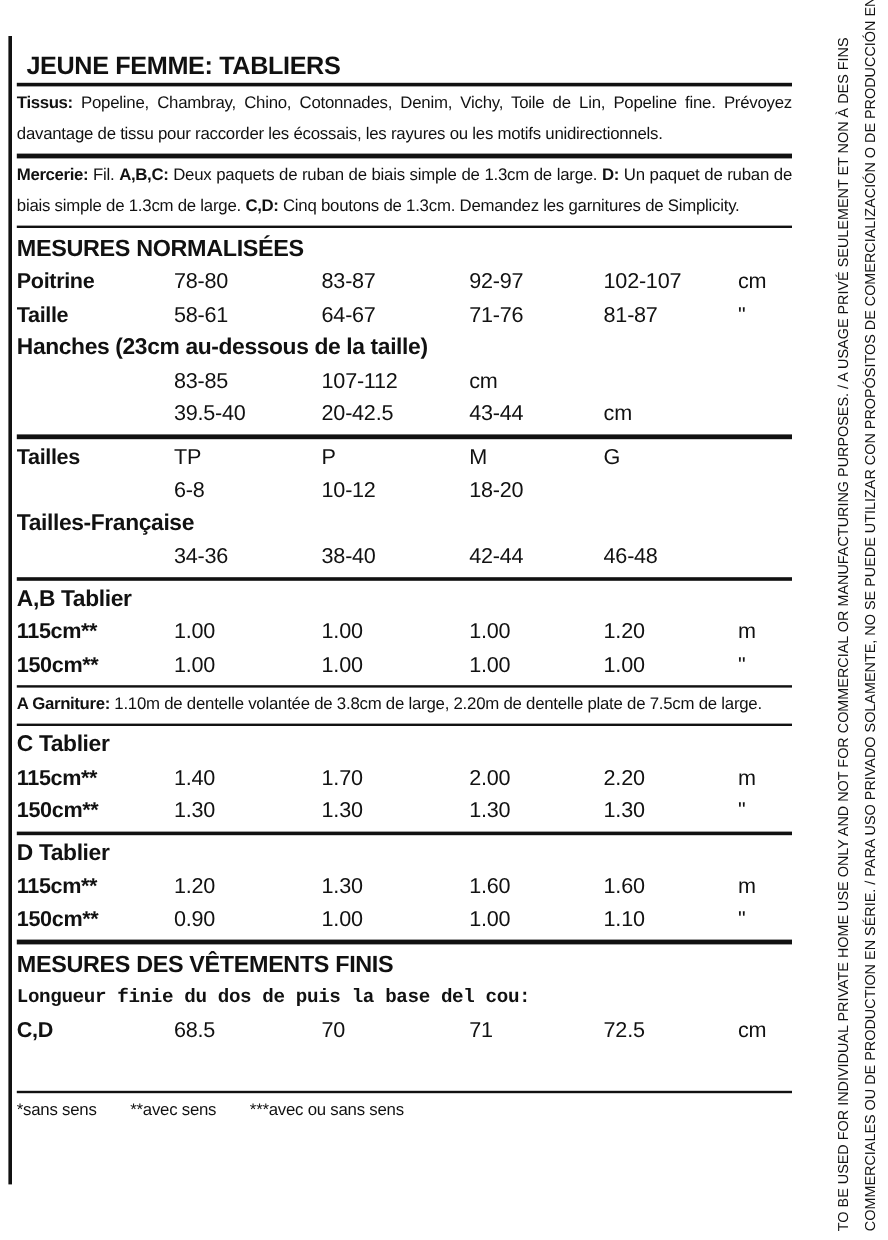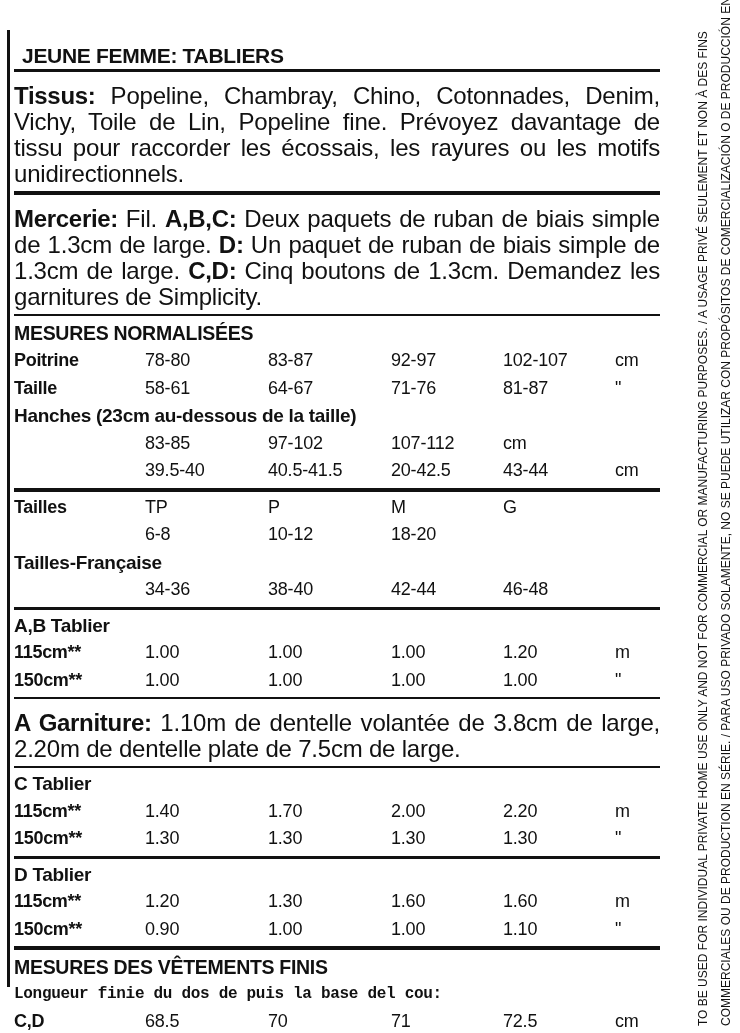--- a/index.html
+++ b/index.html
@@ -23,23 +23,23 @@
   .page-title {
     margin-top: 27px;
     padding-left: 8px;
     font-size: 21px; font-weight: bold;
     letter-spacing: -0.3px;
     line-height: 26px;
   }
   .rule { border: 0; background: #111; width: 100%; }
   .r2 { height: 2px; } .r3 { height: 3px; } .r4 { height: 4px; }
   .para {
-    font-size: 24px; line-height: 26px;
+    font-size: 14px; line-height: 26px;
     text-align: justify;
-    padding: 11px 0 4px 0;
+    padding: 0 0 4px 0;
   }
   .para b { letter-spacing: -0.3px; }
   .sec-heading {
     font-size: 19.5px; font-weight: bold;
     line-height: 27px; letter-spacing: -0.3px;
     padding-top: 2px;
   }
   .sub-heading {
     font-size: 16px; font-weight: bold;
     line-height: 27px; letter-spacing: -0.3px; font-family: Liberation Mono, monospace;
@@ -104,28 +104,26 @@
       <span class="val">58-61</span>
       <span class="val">64-67</span>
       <span class="val">71-76</span>
       <span class="val">81-87</span>
       <span class="unit">"</span>
     </div>
     <div class="label-row">Hanches (23cm au-dessous de la taille)</div>
     <div class="trow">
       <span class="lbl"></span>
       <span class="val">83-85</span>
-      <span class="val">97-102</span>
       <span class="val">107-112</span>
       <span class="unit">cm</span>
     </div>
     <div class="trow">
       <span class="lbl"></span>
       <span class="val">39.5-40</span>
-      <span class="val">40.5-41.5</span>
       <span class="val">20-42.5</span>
       <span class="val">43-44</span>
       <span class="unit">cm</span>
     </div>
   </div>
   <div class="rule r4"></div>
 
   <div class="tbl">
     <div class="trow">
       <span class="lbl">Tailles</span>

